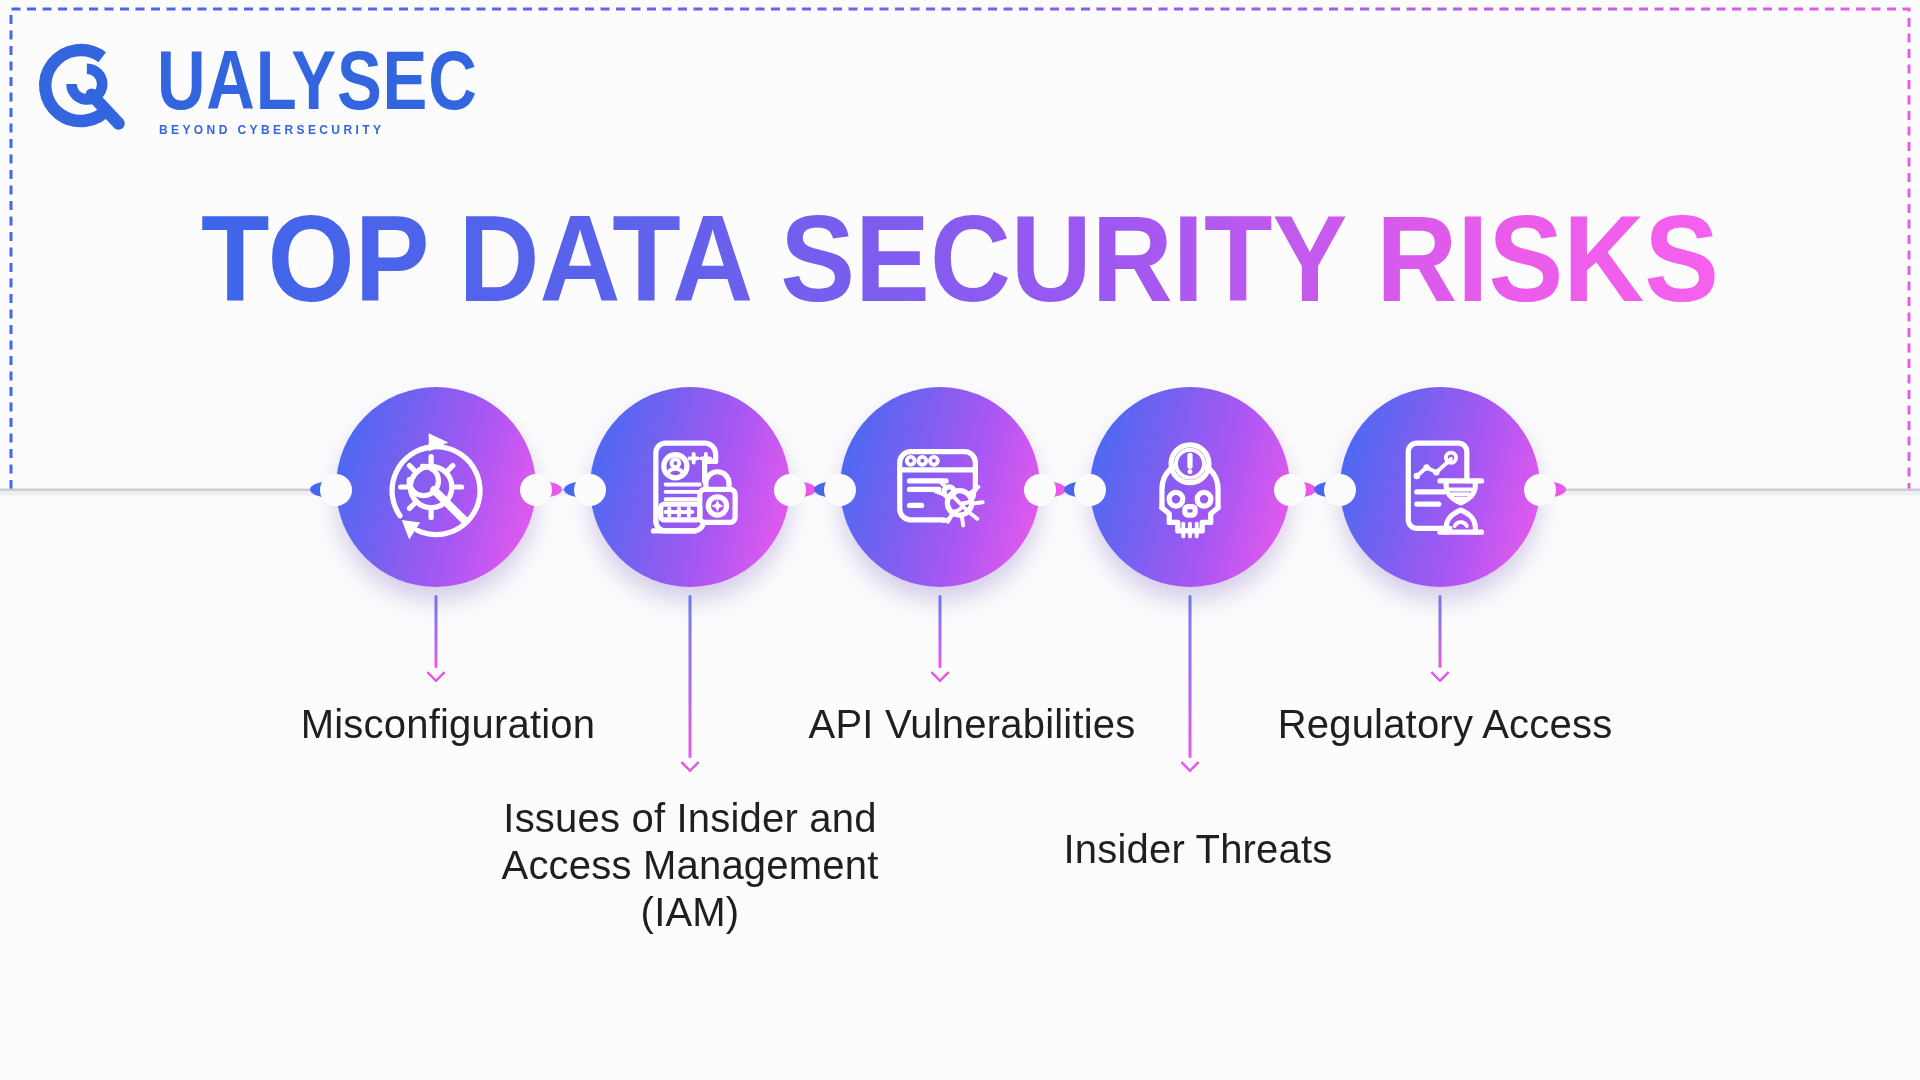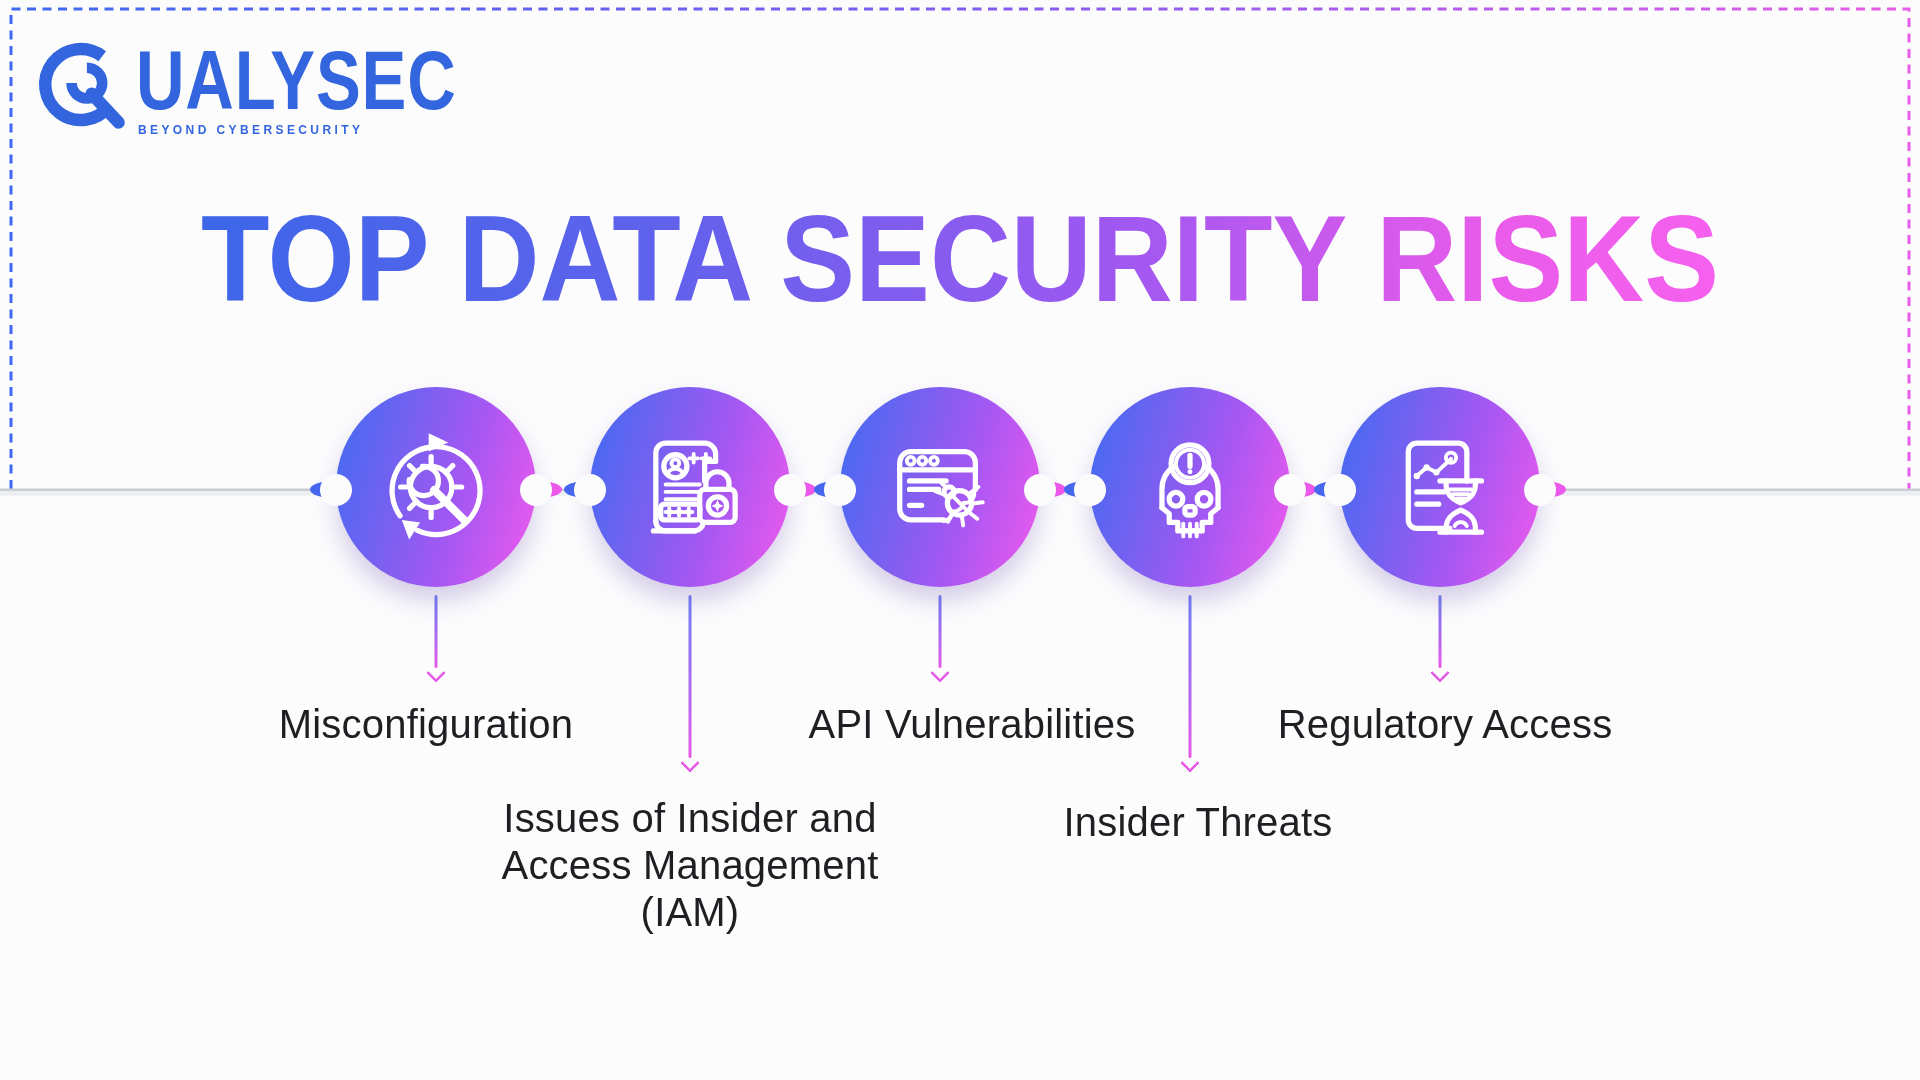--- a/index.html
+++ b/index.html
@@ -15,21 +15,21 @@
   html,body{width:1920px;height:1080px;}
   body{
     background:var(--bg);
     font-family:"Liberation Sans", sans-serif;
     position:relative;
     overflow:hidden;
   }
   .overlay-svg{position:absolute;left:0;top:0;width:1920px;height:1080px;}
 
   
-  .logo{position:absolute;left:36px;top:38px;display:flex;align-items:flex-start;gap:4px;}
+  .logo{position:absolute;left:36px;top:38px;display:flex;align-items:center;gap:25px;}
   .logo .qmark{width:96px;height:96px;flex:0 0 auto;}
   .logo-col{display:flex;flex-direction:column;margin-top:2px;}
   .logo-word{
     font-size:84px;font-weight:bold;color:var(--brand-blue);
     letter-spacing:1px;line-height:0.82;
     transform:scaleX(0.8);transform-origin:left top;
     margin-top:6px;
   }
   .logo-tag{
     font-size:12px;font-weight:bold;color:var(--brand-blue);
@@ -245,17 +245,17 @@
 </div>
 <div class="arrow long" style="left:1181px">
   <span class="shaft"></span>
   <span class="head"></span>
 </div>
 <div class="arrow short" style="left:1431px">
   <span class="shaft"></span>
   <span class="head"></span>
 </div>
 
-<div class="risk-label" style="left:176px;top:701px">Misconfiguration</div>
+<div class="risk-label" style="left:198px;top:701px">Misconfiguration</div>
 <div class="risk-label wrap" style="left:455px;top:795px">Issues of Insider and Access Management (IAM)</div>
 <div class="risk-label" style="left:722px;top:701px">API Vulnerabilities</div>
-<div class="risk-label" style="left:948px;top:799px">Insider Threats</div>
+<div class="risk-label" style="left:948px;top:826px">Insider Threats</div>
 <div class="risk-label" style="left:1195px;top:701px">Regulatory Access</div>
 
 </body></html>

